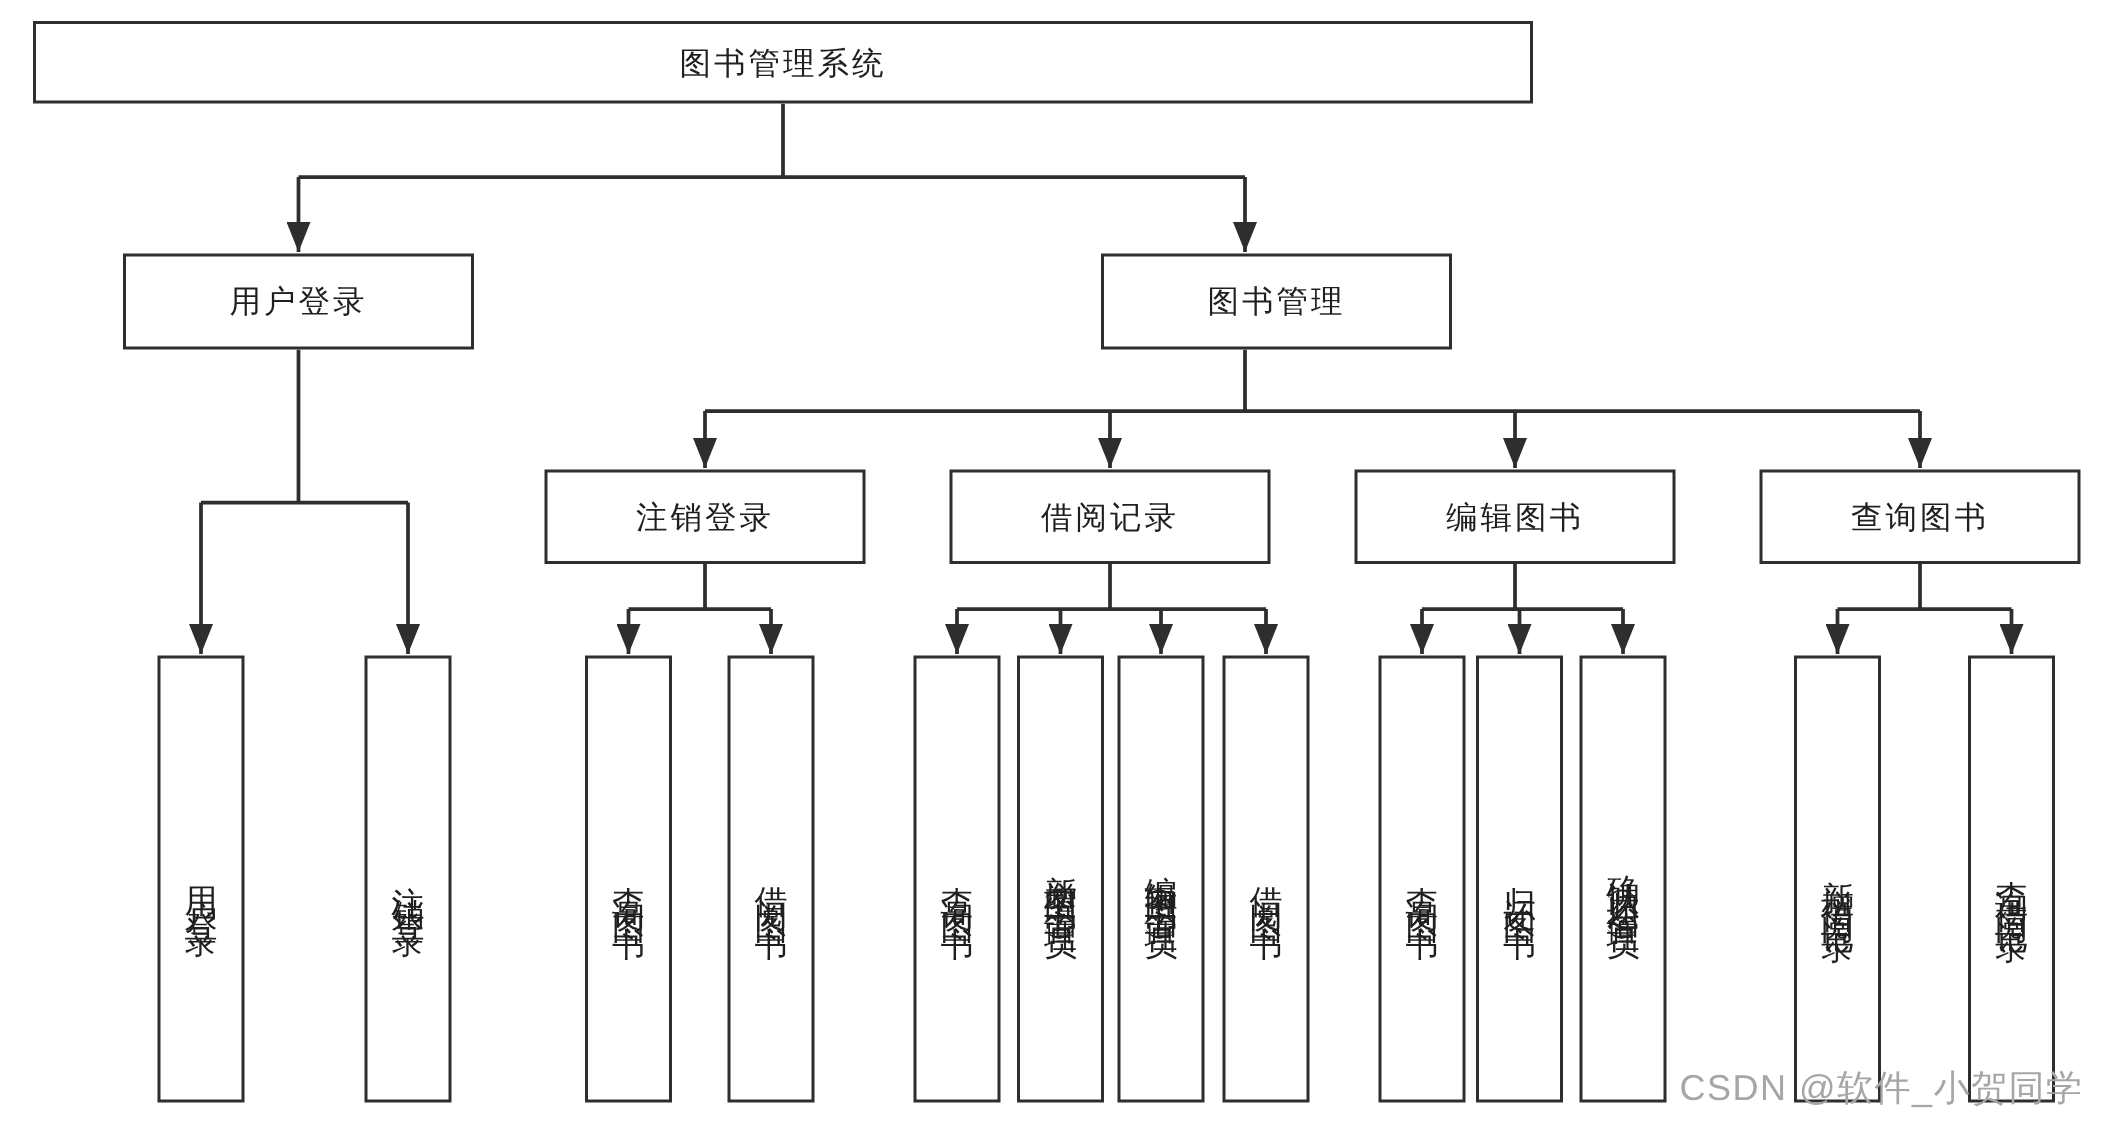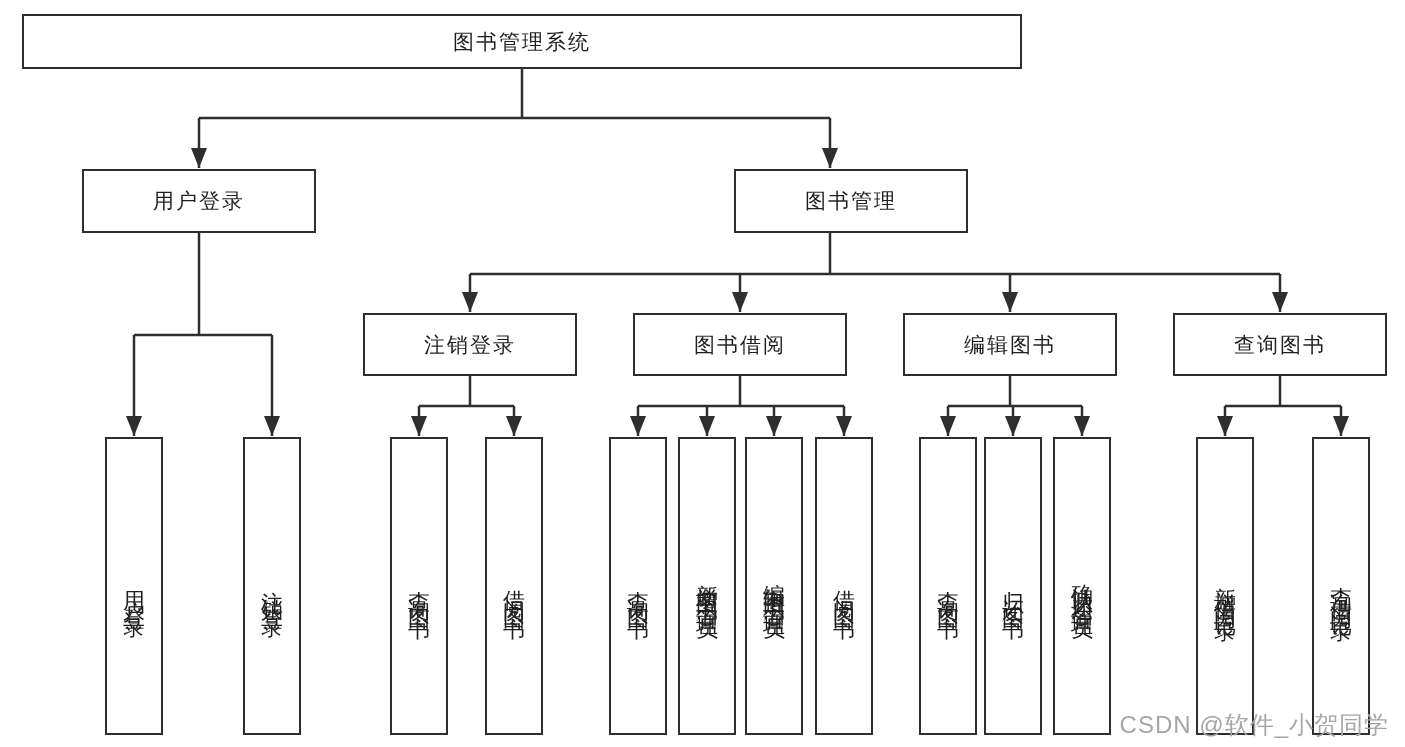--- a/index.html
+++ b/index.html
@@ -104,21 +104,21 @@
       <line x1="1341" y1="406" x2="1341" y2="436" marker-end="url(#arrow)"></line>
     </g>
   </svg>
 
   <div class="node" style="left:22px; top:14px; width:1000px; height:55px;">图书管理系统</div>
 
   <div class="node" style="left:82px; top:169px; width:234px; height:64px;">用户登录</div>
   <div class="node" style="left:734px; top:169px; width:234px; height:64px;">图书管理</div>
 
   <div class="node" style="left:363px; top:313px; width:214px; height:63px;">注销登录</div>
-  <div class="node" style="left:633px; top:313px; width:214px; height:63px;">图书借阅</div>
+  <div class="node" style="left:633px; top:313px; width:214px; height:63px;">借阅记录</div>
   <div class="node" style="left:903px; top:313px; width:214px; height:63px;">编辑图书</div>
   <div class="node" style="left:1173px; top:313px; width:214px; height:63px;">查询图书</div>
 
   <div class="node leaf" style="left:105px; top:437px; width:58px; height:298px;">
     <span class="vtext">用户登录</span>
   </div>
   <div class="node leaf" style="left:243px; top:437px; width:58px; height:298px;">
     <span class="vtext">注销登录</span>
   </div>
 

